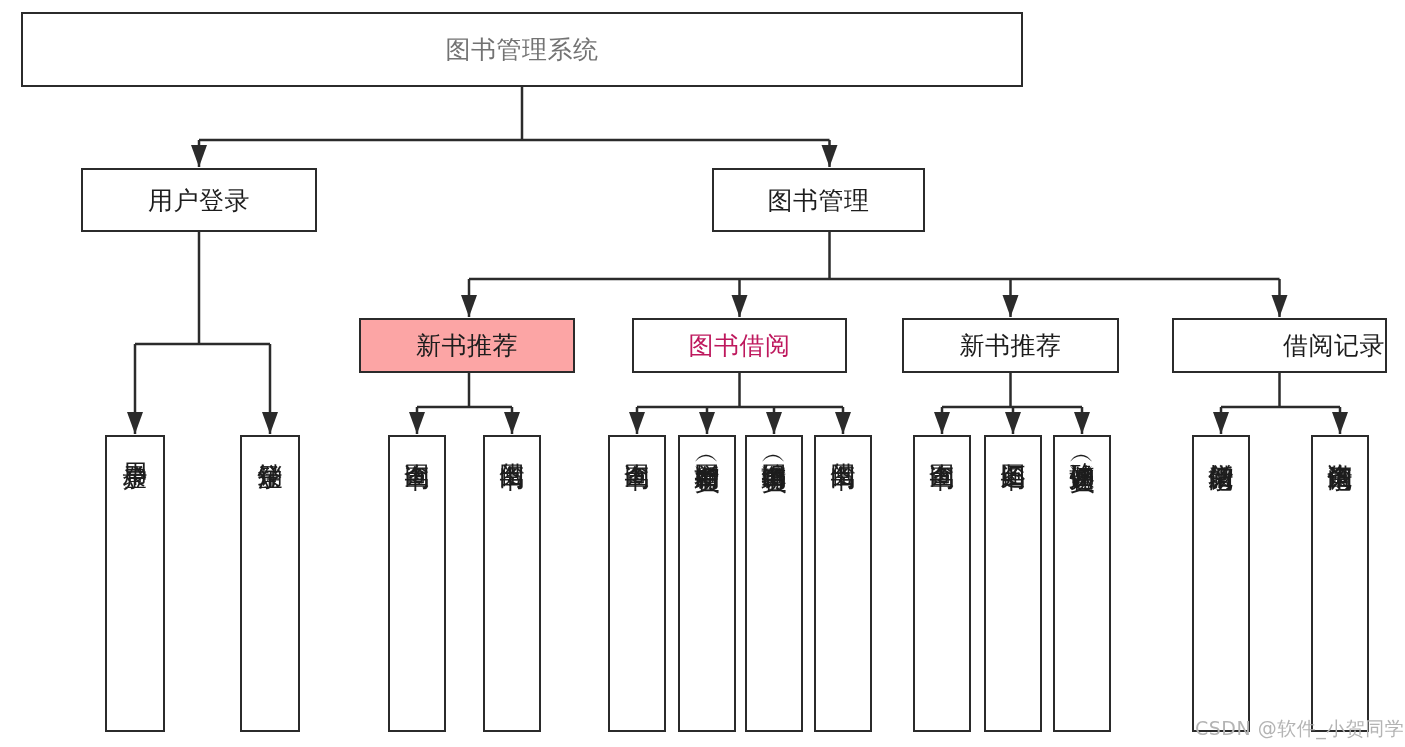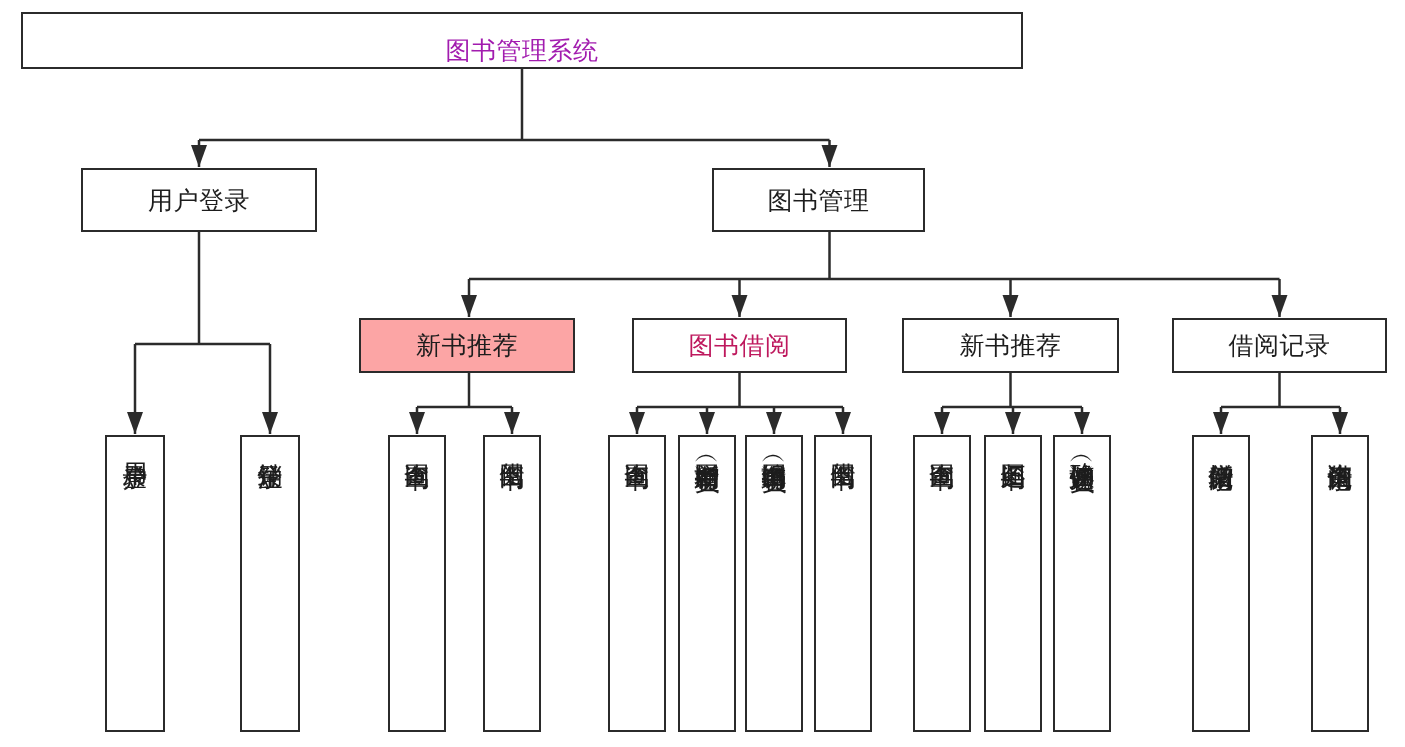--- a/index.html
+++ b/index.html
@@ -113,39 +113,39 @@
       <line x1="1082" y1="407" x2="1082" y2="434" stroke="#2b2b2b" stroke-width="2.5"></line>
       <polygon points="1074,412 1090,412 1082,434" fill="#2b2b2b"></polygon>
       <line x1="1279.5" y1="373" x2="1279.5" y2="407" stroke="#2b2b2b" stroke-width="2.5"></line>
       <line x1="1221" y1="407" x2="1340" y2="407" stroke="#2b2b2b" stroke-width="2.5"></line>
       <line x1="1221" y1="407" x2="1221" y2="434" stroke="#2b2b2b" stroke-width="2.5"></line>
       <polygon points="1213,412 1229,412 1221,434" fill="#2b2b2b"></polygon>
       <line x1="1340" y1="407" x2="1340" y2="434" stroke="#2b2b2b" stroke-width="2.5"></line>
       <polygon points="1332,412 1348,412 1340,434" fill="#2b2b2b"></polygon>
     </svg>
   <div id="nodes">
-      <div class="node horiz" style="left: 21px; top: 12px; width: 1002px; height: 57px; border-color: rgb(43, 43, 43); background: rgb(255, 255, 255); color: #a21caf; align-items: flex-end;">
+      <div class="node horiz" style="left: 21px; top: 12px; width: 1002px; height: 75px; border-color: rgb(43, 43, 43); background: rgb(255, 255, 255); color: #737373;">
         <span>图书管理系统</span>
       </div>
       <div class="node horiz" style="left: 81px; top: 168px; width: 236px; height: 64px; border-color: rgb(43, 43, 43); background: rgb(255, 255, 255); color: rgb(29, 29, 29);">
         <span>用户登录</span>
       </div>
       <div class="node horiz" style="left: 712px; top: 168px; width: 213px; height: 64px; border-color: rgb(43, 43, 43); background: rgb(255, 255, 255); color: rgb(29, 29, 29);">
         <span>图书管理</span>
       </div>
       <div class="node horiz" style="left: 359px; top: 318px; width: 216px; height: 55px; border-color: rgb(43, 43, 43); background: #fca5a5; color: rgb(29, 29, 29);">
         <span>新书推荐</span>
       </div>
       <div class="node horiz" style="left: 632px; top: 318px; width: 215px; height: 55px; border-color: rgb(43, 43, 43); background: rgb(255, 255, 255); color: #be185d;">
         <span>图书借阅</span>
       </div>
       <div class="node horiz" style="left: 902px; top: 318px; width: 217px; height: 55px; border-color: rgb(43, 43, 43); background: rgb(255, 255, 255); color: rgb(29, 29, 29);">
         <span>新书推荐</span>
       </div>
-      <div class="node horiz" style="left: 1172px; top: 318px; width: 215px; height: 55px; border-color: rgb(43, 43, 43); background: rgb(255, 255, 255); color: rgb(29, 29, 29);">
+      <div class="node horiz" style="left: 1172px; top: 318px; width: 215px; height: 55px; border-color: rgb(43, 43, 43); background: rgb(255, 255, 255); color: rgb(29, 29, 29); justify-content: flex-end;">
         <span>借阅记录</span>
       </div>
       <div class="node vert" style="left: 105px; top: 435px; width: 60px; height: 297px; border-color: rgb(43, 43, 43); background: rgb(255, 255, 255); color: rgb(29, 29, 29);">
         <span class="vert-text">用户登录</span>
       </div>
       <div class="node vert" style="left: 240px; top: 435px; width: 60px; height: 297px; border-color: rgb(43, 43, 43); background: rgb(255, 255, 255); color: rgb(29, 29, 29);">
         <span class="vert-text">注销登录</span>
       </div>
       <div class="node vert" style="left: 388px; top: 435px; width: 58px; height: 297px; border-color: rgb(43, 43, 43); background: rgb(255, 255, 255); color: rgb(29, 29, 29);">
         <span class="vert-text">查询图书</span>
@@ -174,13 +174,14 @@
       <div class="node vert" style="left: 1053px; top: 435px; width: 58px; height: 297px; border-color: rgb(43, 43, 43); background: rgb(255, 255, 255); color: rgb(29, 29, 29);">
         <span class="vert-text">确认归还（管理员）</span>
       </div>
       <div class="node vert" style="left: 1192px; top: 435px; width: 58px; height: 297px; border-color: rgb(43, 43, 43); background: rgb(255, 255, 255); color: rgb(29, 29, 29);">
         <span class="vert-text">新增借阅记录</span>
       </div>
       <div class="node vert" style="left: 1311px; top: 435px; width: 58px; height: 297px; border-color: rgb(43, 43, 43); background: rgb(255, 255, 255); color: rgb(29, 29, 29);">
         <span class="vert-text">查询借阅记录</span>
       </div>
     </div>
+  <div class="watermark" style="left: 1195px; top: 716px; color: rgb(180, 180, 180);">CSDN @软件_小贺同学</div>
 </div>
 
 </body></html>

